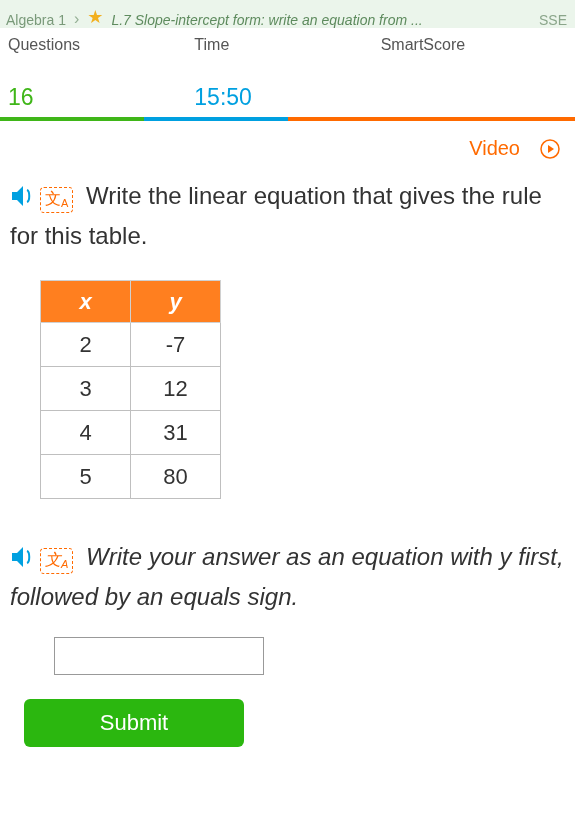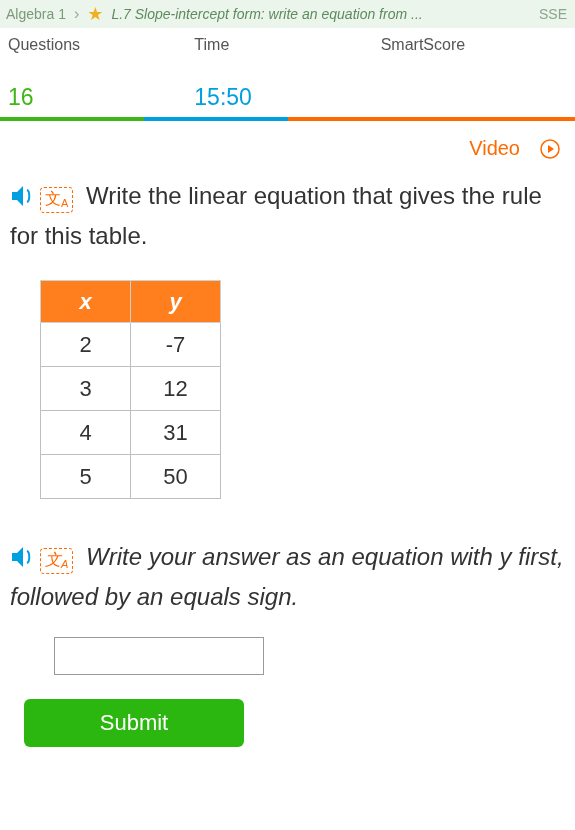--- a/index.html
+++ b/index.html
@@ -6,21 +6,21 @@
   body {
     width: 575px;
     height: 830px;
     font-family: Arial, Helvetica, sans-serif;
     background: #fff;
     color: #333;
     overflow: hidden;
   }
   .topbar {
     display: flex;
-    align-items: center;
+    align-items: flex-end;
     background: #ebf5eb;
     height: 28px;
     padding: 0 6px;
     gap: 8px;
     font-size: 14px;
     color: #7a9a7a;
   }
   .topbar .chev {
     color: #95b095;
     font-size: 16px;
@@ -228,21 +228,21 @@
     <tr>
           <td>3</td>
           <td>12</td>
         </tr>
     <tr>
           <td>4</td>
           <td>31</td>
         </tr>
     <tr>
           <td>5</td>
-          <td>50</td>
+          <td>80</td>
         </tr>
   </tbody>
     </table>
 
   <div class="prompt2">
     <span class="line-icons">
       <span class="icon-sound">
         <svg width="28" height="24" viewBox="0 0 28 24">
             <path d="M2 8h5l6-6v20l-6-6H2z" fill="#00a0e0"></path>
             <path d="M17 6c3 1 3 11 0 12" stroke="#00a0e0" stroke-width="2" fill="none"></path>

